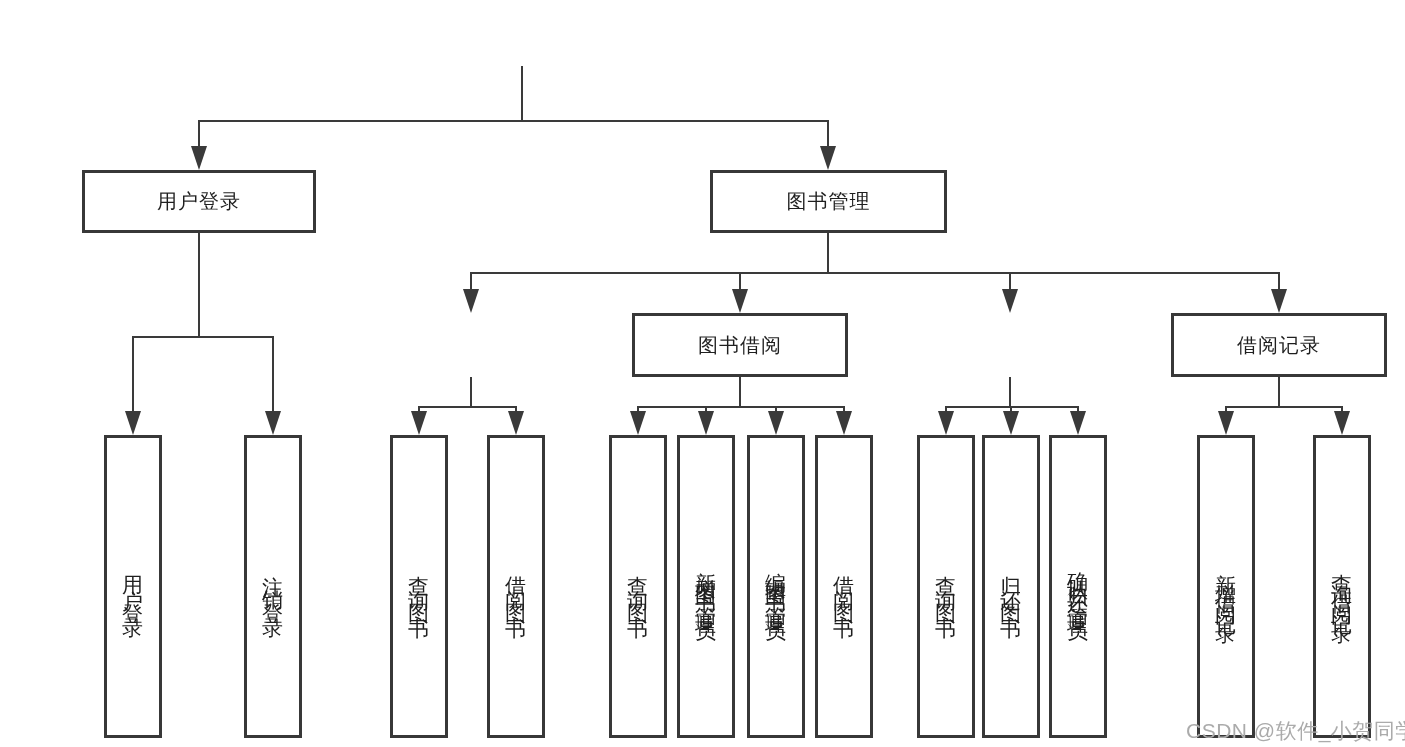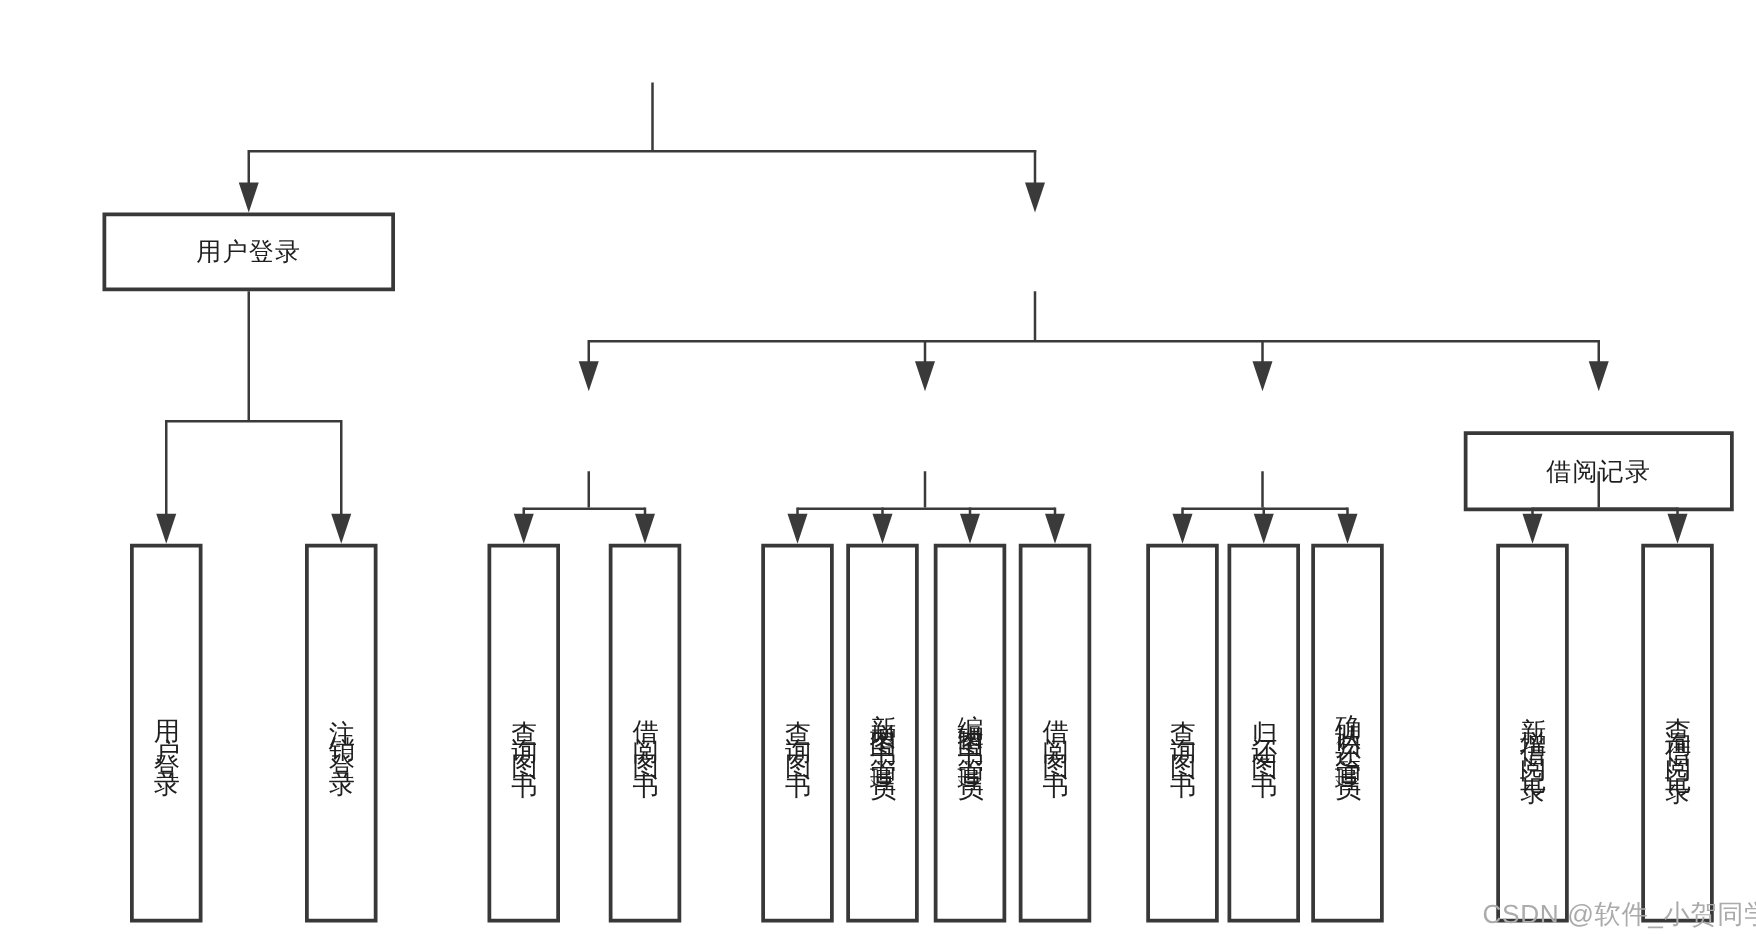--- a/index.html
+++ b/index.html
@@ -42,40 +42,46 @@
   <div class="vline" style="left:521px; top:66px; height:54px;"></div>
   <div class="hline" style="left:199px; top:120px; width:630px;"></div>
   <div class="vline" style="left:198px; top:120px; height:28px;"></div>
   <div class="vline" style="left:827px; top:120px; height:28px;"></div>
   <div class="arrow" style="left:191px; top:146px;"></div>
   <div class="arrow" style="left:820px; top:146px;"></div>
 
   <div class="box hbox" style="left:82px; top:170px; width:234px; height:63px;">
     <span>用户登录</span>
   </div>
+  <div class="box hbox" style="left:710px; top:170px; width:237px; height:63px;">
+    <span>图书管理</span>
+  </div>
 
   <div class="vline" style="left:198px; top:233px; height:103px;"></div>
   <div class="hline" style="left:133px; top:336px; width:140px;"></div>
   <div class="vline" style="left:132px; top:336px; height:77px;"></div>
   <div class="vline" style="left:272px; top:336px; height:77px;"></div>
   <div class="arrow" style="left:125px; top:411px;"></div>
   <div class="arrow" style="left:265px; top:411px;"></div>
 
   <div class="vline" style="left:827px; top:233px; height:39px;"></div>
   <div class="hline" style="left:471px; top:272px; width:808px;"></div>
   <div class="vline" style="left:470px; top:272px; height:19px;"></div>
   <div class="vline" style="left:739px; top:272px; height:19px;"></div>
   <div class="vline" style="left:1009px; top:272px; height:19px;"></div>
   <div class="vline" style="left:1278px; top:272px; height:19px;"></div>
   <div class="arrow" style="left:463px; top:289px;"></div>
   <div class="arrow" style="left:732px; top:289px;"></div>
   <div class="arrow" style="left:1002px; top:289px;"></div>
   <div class="arrow" style="left:1271px; top:289px;"></div>
 
-  <div class="box hbox" style="left:1171px; top:313px; width:216px; height:64px;margin-top:32px;">
+  <div class="box hbox" style="left:632px; top:313px; width:216px; height:64px;">
+    <span>图书借阅</span>
+  </div>
+  <div class="box hbox" style="left:1171px; top:313px; width:216px; height:64px;">
     <span>借阅记录</span>
   </div>
 
   <div class="vline" style="left:470px; top:377px; height:29px;"></div>
   <div class="vline" style="left:739px; top:377px; height:29px;"></div>
   <div class="vline" style="left:1009px; top:377px; height:29px;"></div>
   <div class="vline" style="left:1278px; top:377px; height:29px;"></div>
 
   <div class="hline" style="left:419px; top:406px; width:97px;"></div>
   <div class="hline" style="left:638px; top:406px; width:206px;"></div>

